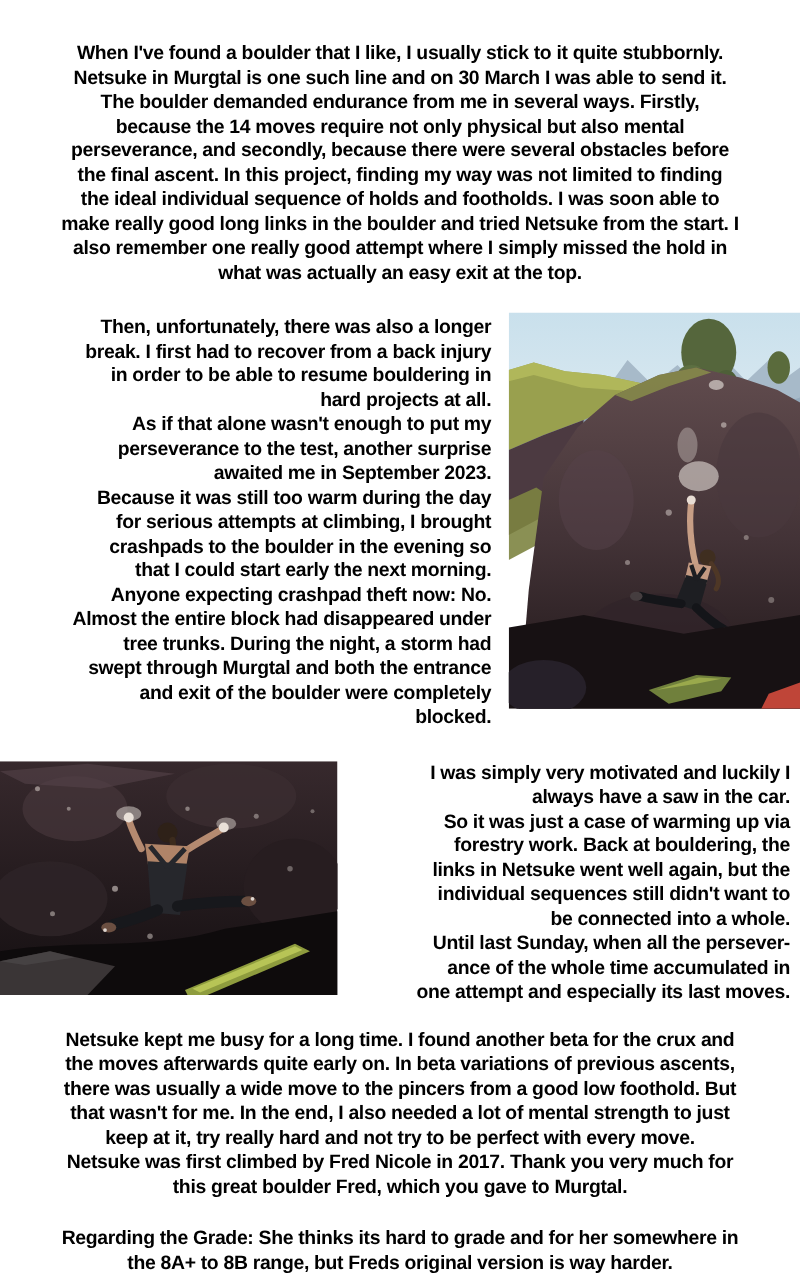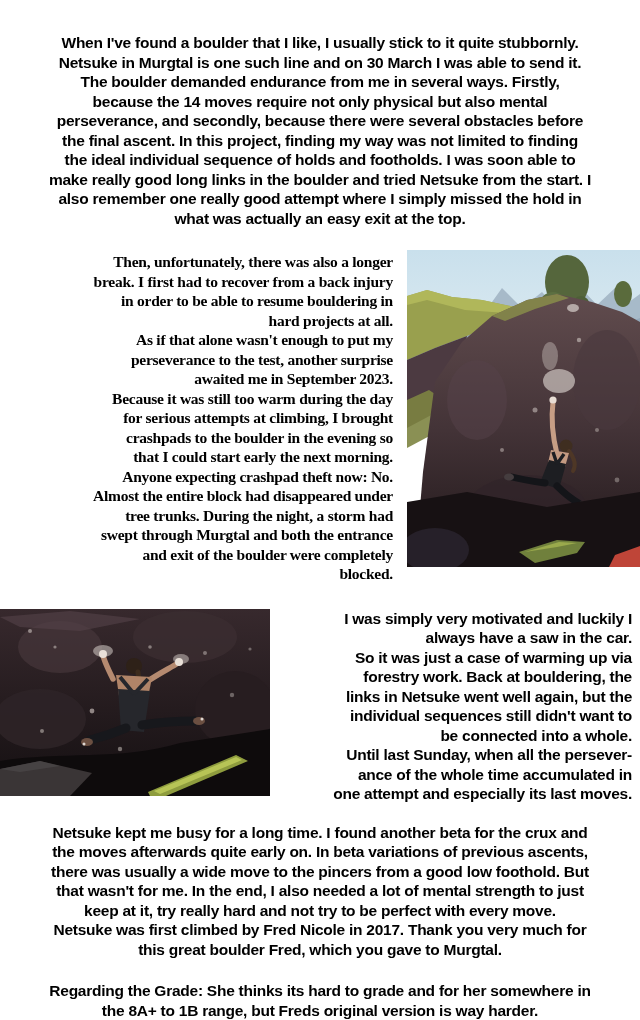--- a/index.html
+++ b/index.html
@@ -5,21 +5,21 @@
   html,body{margin:0;padding:0;background:#fff;}
   .page{
     width:640px;height:1020px;background:#fff;overflow:hidden;
     font-family:"Liberation Sans","DejaVu Sans",sans-serif;
     font-weight:700;font-size:15.5px;line-height:19.5px;color:#000;
     letter-spacing:-0.25px;
   }
   .para{margin:0;white-space:pre-line;}
   .para-intro{padding:33px 22px 0;text-align:center;}
   .row{display:flex;}
-  .row-break{margin-top:22px;font-family:Liberation Serif, serif;}
+  .row-break{margin-top:22px;}
   .row-saw{margin-top:25px;}
   .text-break{flex:1;padding:2px 14px 0 8px;text-align:right;}
   .text-saw{flex:1;padding:0 8px 0 13px;text-align:right;}
   .photo{flex:none;margin:0;padding:0;line-height:0;}
   .photo-right{width:233px;height:317px;}
   .photo-left{width:270px;height:187px;}
   .photo svg{display:block;width:100%;height:100%;}
   .para-beta{margin-top:19px;padding:0 24px;text-align:center;}
   .para-grade{margin-top:22px;padding:0 25px;text-align:center;}
 </style>
@@ -196,15 +196,15 @@
 
   <p class="para para-beta">Netsuke kept me busy for a long time. I found another beta for the crux and
 the moves afterwards quite early on. In beta variations of previous ascents,
 there was usually a wide move to the pincers from a good low foothold. But
 that wasn't for me. In the end, I also needed a lot of mental strength to just
 keep at it, try really hard and not try to be perfect with every move.
 Netsuke was first climbed by Fred Nicole in 2017. Thank you very much for
 this great boulder Fred, which you gave to Murgtal.</p>
 
   <p class="para para-grade">Regarding the Grade: She thinks its hard to grade and for her somewhere in
-the 8A+ to 1B range, but Freds original version is way harder.</p>
+the 8A+ to 8B range, but Freds original version is way harder.</p>
 
 </main>
 
 </body></html>

